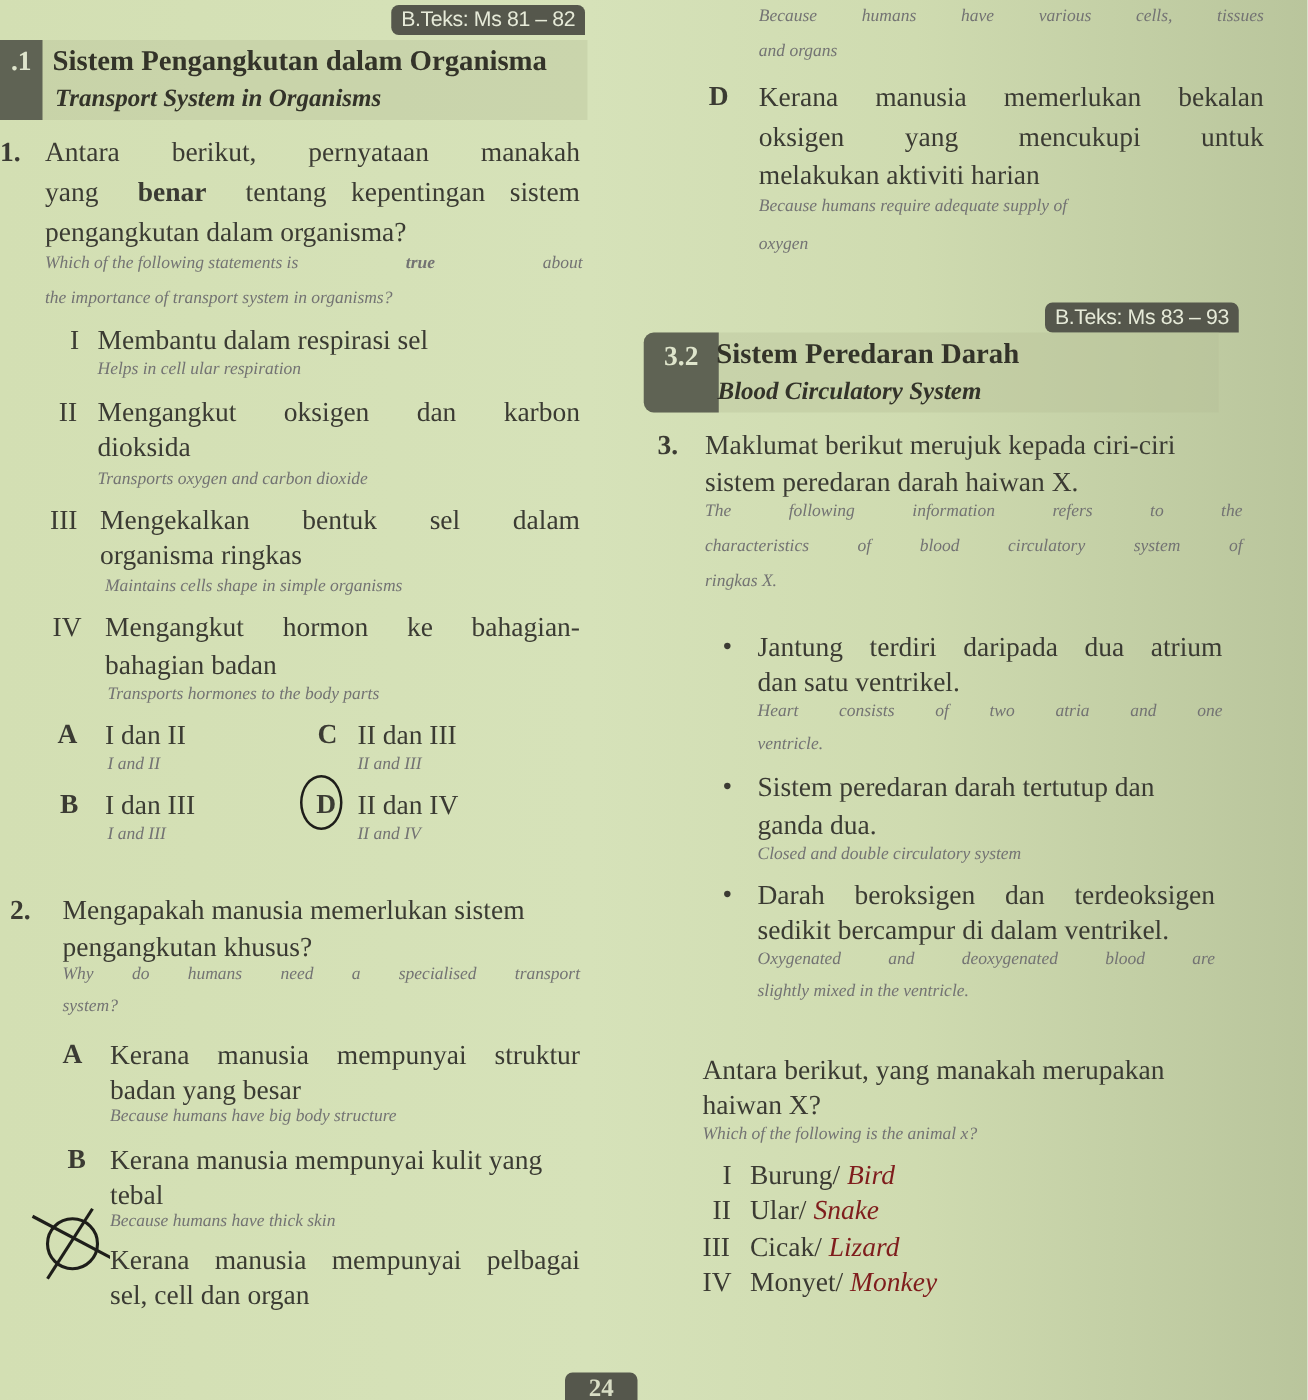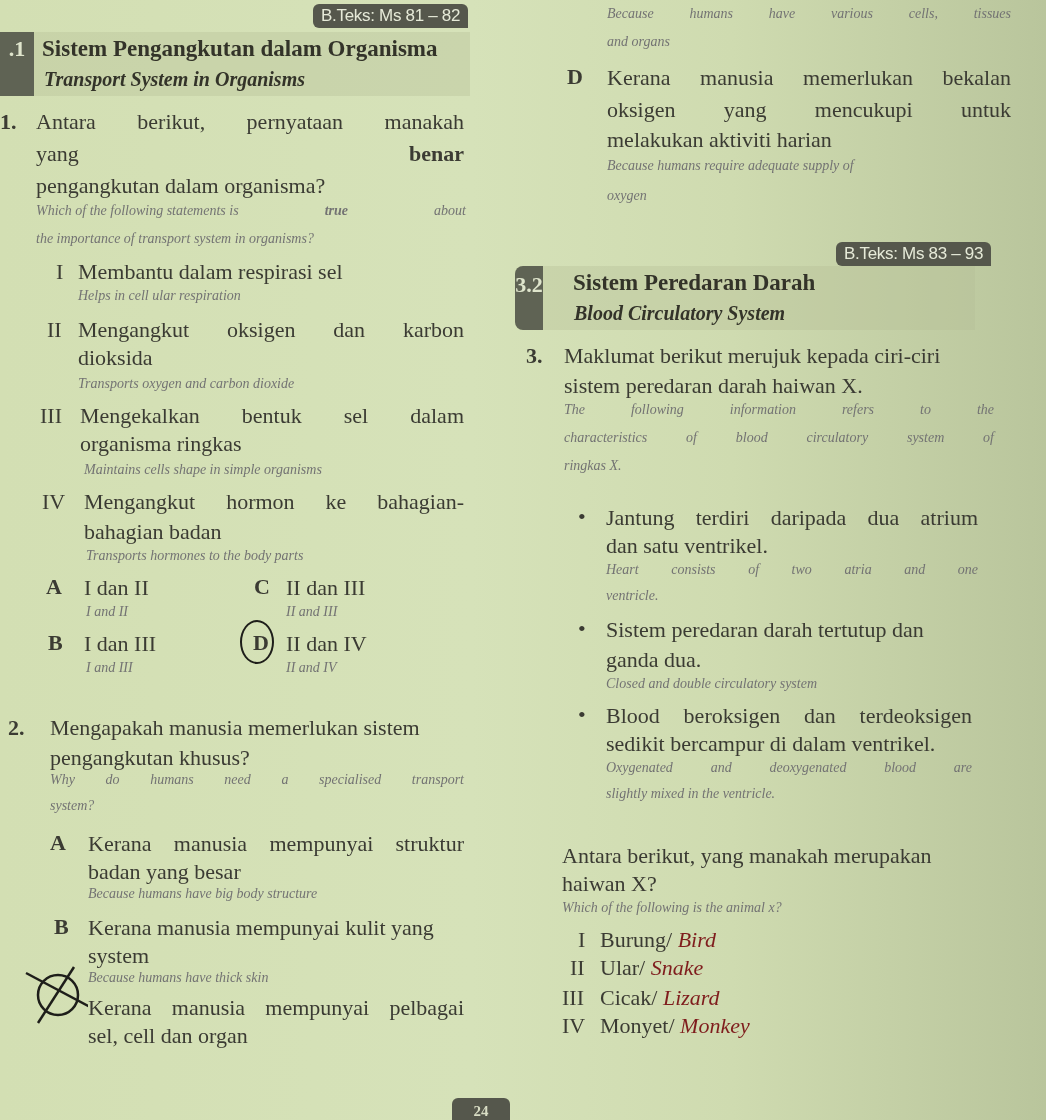--- a/index.html
+++ b/index.html
@@ -27,40 +27,41 @@
   .line { position:absolute; font-size:22px; line-height:28px; white-space:nowrap; }
   .just { text-align:justify; text-align-last:justify; white-space:normal; }
   .iline { position:absolute; font-style:italic; font-size:14px; color:#737373; white-space:nowrap; }
   .ijust { text-align:justify; text-align-last:justify; white-space:normal; }
   .lbl { position:absolute; font-weight:bold; font-size:22px; }
   .circle {
     position:absolute; border:2.5px solid #1e1e1a; border-radius:50%;
   }
   .pageno {
     position:absolute; left:452px; top:1098px; width:58px; height:22px;
-    background:#55574c; color:#d8ddc4; font-weight:bold; font-size:15px;
+    background:#55574c; color:#d8ddc4; font-weight:bold; font-size:20px;
     text-align:center; border-radius:6px 6px 0 0; line-height:26px;
   }
   .bullet { position:absolute; font-size:22px; }
 </style>
 </head>
 <body>
 
 <div class="tag" style="left:313px;top:4px;">B.Teks: Ms 81 – 82</div>
 
 <div class="secband" style="left:0;top:32px;width:470px;height:64px;"></div>
 <div class="secnum" style="left:0;top:32px;width:34px;height:64px;line-height:34px;">.1</div>
 <div class="sectitle" style="left:42px;top:36px;">Sistem Pengangkutan dalam Organisma</div>
 <div class="secsub" style="left:44px;top:68px;">Transport System in Organisms</div>
 
 <div class="line b" style="left:0;top:108px;">1.</div>
 <div class="line just" style="left:36px;top:108px;width:428px;">Antara berikut, pernyataan manakah</div>
 <div class="line" style="left:36px;top:140px;width:428px;display:flex;justify-content:space-between;">
   <span>yang</span>
   <span class="b">benar</span>
+  <span style="word-spacing:14px">tentang kepentingan sistem</span>
 </div>
 <div class="line" style="left:36px;top:172px;">pengangkutan dalam organisma?</div>
 <div class="iline" style="left:36px;top:203px;width:430px;display:flex;justify-content:space-between;text-align:center;">
   <span>Which of the following statements is</span>
   <span class="b">true</span>
   <span>about</span>
 </div>
 <div class="iline" style="left:36px;top:231px;">the importance of transport system in organisms?</div>
 
 <div class="line" style="left:56px;top:258px;">I</div>
@@ -105,21 +106,21 @@
 <div class="iline ijust" style="left:50px;top:772px;width:414px;">Why do humans need a specialised transport</div>
 <div class="iline" style="left:50px;top:798px;">system?</div>
 
 <div class="lbl" style="left:50px;top:830px;">A</div>
 <div class="line just" style="left:88px;top:830px;width:376px;">Kerana manusia mempunyai struktur</div>
 <div class="line" style="left:88px;top:858px;">badan yang besar</div>
 <div class="iline" style="left:88px;top:886px;">Because humans have big body structure</div>
 
 <div class="lbl" style="left:54px;top:914px;">B</div>
 <div class="line" style="left:88px;top:914px;">Kerana manusia mempunyai kulit yang</div>
-<div class="line" style="left:88px;top:942px;">system</div>
+<div class="line" style="left:88px;top:942px;">tebal</div>
 <div class="iline" style="left:88px;top:970px;">Because humans have thick skin</div>
 
 <svg class="abs" style="left:22px;top:965px;" width="66" height="60" viewBox="0 0 66 60">
   <ellipse cx="36" cy="30" rx="20" ry="20" fill="none" stroke="#1e1e1a" stroke-width="2.5"></ellipse>
   <line x1="4" y1="8" x2="72" y2="44" stroke="#1e1e1a" stroke-width="2.5"></line>
   <line x1="52" y1="2" x2="16" y2="58" stroke="#1e1e1a" stroke-width="2.5"></line>
 </svg>
 <div class="lbl" style="left:52px;top:994px;color:#5a5a50;opacity:0.0;">C</div>
 <div class="line just" style="left:88px;top:994px;width:376px;">Kerana manusia mempunyai pelbagai</div>
 <div class="line" style="left:88px;top:1022px;">sel, cell dan organ</div>
@@ -131,21 +132,21 @@
 
 <div class="lbl" style="left:567px;top:64px;">D</div>
 <div class="line just" style="left:607px;top:64px;width:404px;">Kerana manusia memerlukan bekalan</div>
 <div class="line just" style="left:607px;top:96px;width:404px;">oksigen yang mencukupi untuk</div>
 <div class="line" style="left:607px;top:126px;">melakukan aktiviti harian</div>
 <div class="iline" style="left:607px;top:158px;">Because humans require adequate supply of</div>
 <div class="iline" style="left:607px;top:188px;">oxygen</div>
 
 <div class="tag" style="left:836px;top:242px;">B.Teks: Ms 83 – 93</div>
 <div class="secband" style="left:515px;top:266px;width:460px;height:64px;border-radius:8px 0 0 8px;"></div>
-<div class="secnum" style="left:515px;top:266px;width:28px;height:64px;line-height:38px;border-radius:8px 0 0 8px;">3.2</div>
+<div class="secnum" style="left:515px;top:266px;width:60px;height:64px;line-height:38px;border-radius:8px 0 0 8px;">3.2</div>
 <div class="sectitle" style="left:573px;top:270px;">Sistem Peredaran Darah</div>
 <div class="secsub" style="left:574px;top:302px;">Blood Circulatory System</div>
 
 <div class="line b" style="left:526px;top:342px;">3.</div>
 <div class="line" style="left:564px;top:342px;">Maklumat berikut merujuk kepada ciri-ciri</div>
 <div class="line" style="left:564px;top:372px;">sistem peredaran darah haiwan X.</div>
 <div class="iline ijust" style="left:564px;top:402px;width:430px;">The following information refers to the</div>
 <div class="iline ijust" style="left:564px;top:430px;width:430px;">characteristics of blood circulatory system of</div>
 <div class="iline" style="left:564px;top:458px;">ringkas X.</div>
 
@@ -154,21 +155,21 @@
 <div class="line" style="left:606px;top:532px;">dan satu ventrikel.</div>
 <div class="iline ijust" style="left:606px;top:562px;width:372px;">Heart consists of two atria and one</div>
 <div class="iline" style="left:606px;top:588px;">ventricle.</div>
 
 <div class="bullet" style="left:578px;top:616px;">•</div>
 <div class="line" style="left:606px;top:616px;">Sistem peredaran darah tertutup dan</div>
 <div class="line" style="left:606px;top:646px;">ganda dua.</div>
 <div class="iline" style="left:606px;top:676px;">Closed and double circulatory system</div>
 
 <div class="bullet" style="left:578px;top:702px;">•</div>
-<div class="line just" style="left:606px;top:702px;width:366px;">Blood beroksigen dan terdeoksigen</div>
+<div class="line just" style="left:606px;top:702px;width:366px;">Darah beroksigen dan terdeoksigen</div>
 <div class="line" style="left:606px;top:730px;">sedikit bercampur di dalam ventrikel.</div>
 <div class="iline ijust" style="left:606px;top:760px;width:366px;">Oxygenated and deoxygenated blood are</div>
 <div class="iline" style="left:606px;top:786px;">slightly mixed in the ventricle.</div>
 
 <div class="line" style="left:562px;top:842px;">Antara berikut, yang manakah merupakan</div>
 <div class="line" style="left:562px;top:870px;">haiwan X?</div>
 <div class="iline" style="left:562px;top:900px;">Which of the following is the animal x?</div>
 
 <div class="line" style="left:578px;top:926px;">I</div>
 <div class="line" style="left:600px;top:926px;"><span>Burung/</span> <span class="it">Bird</span></div>

